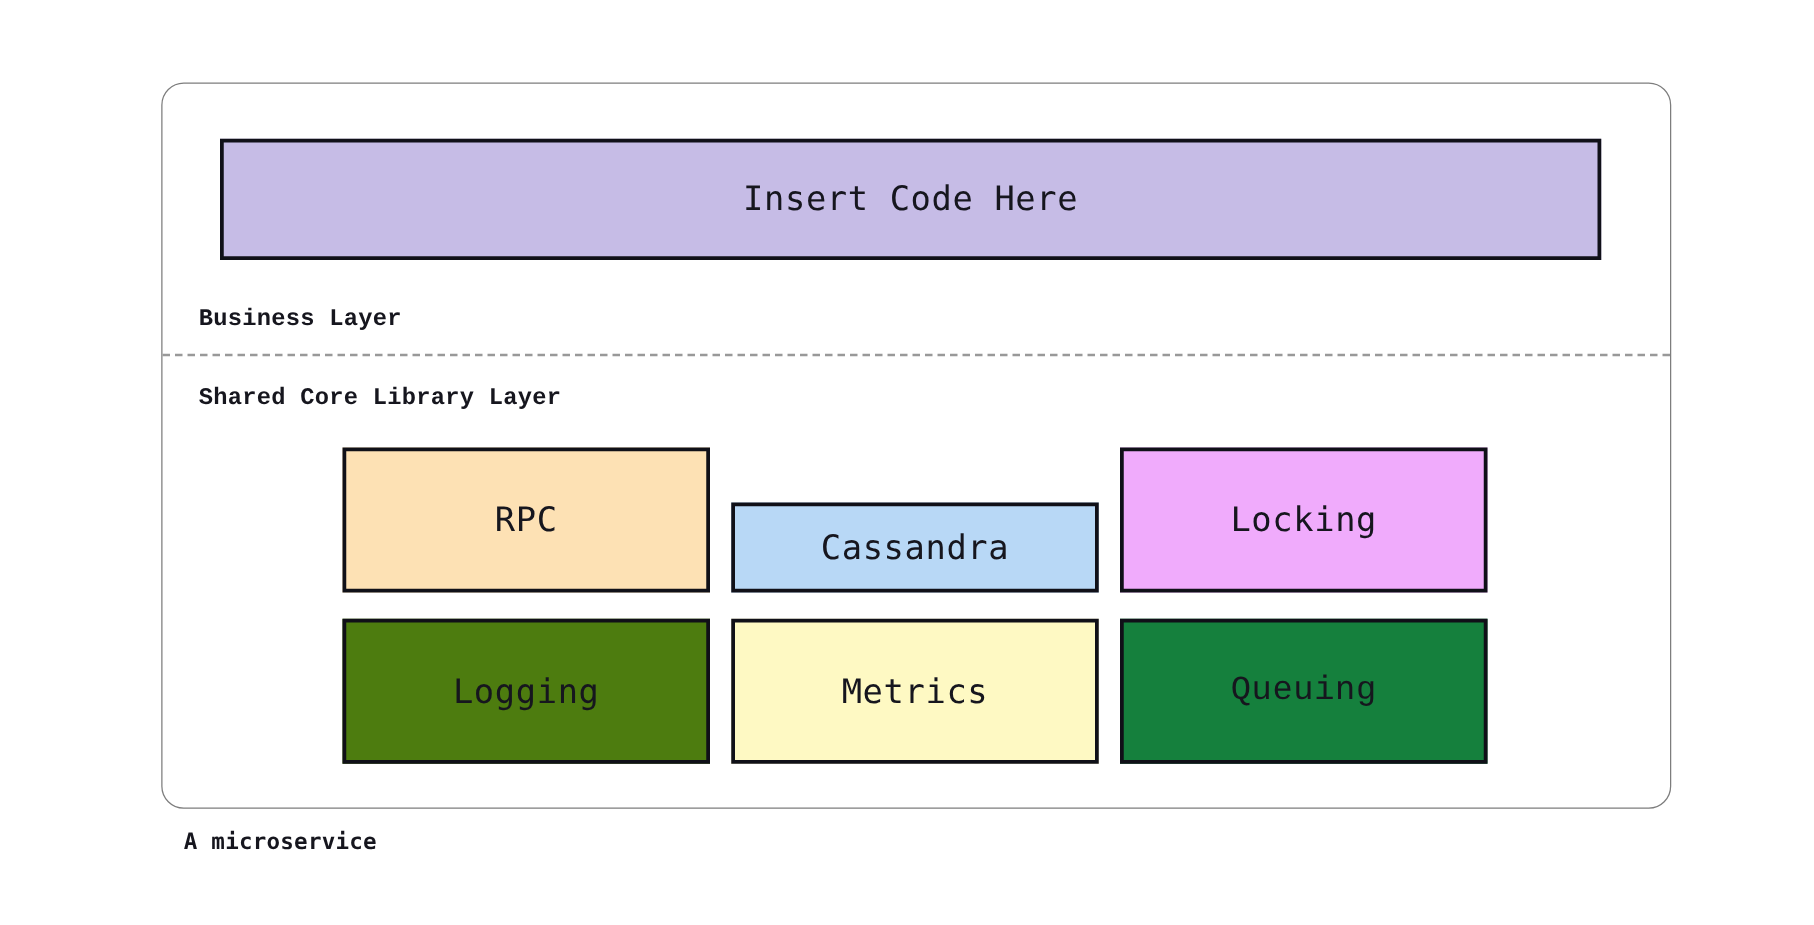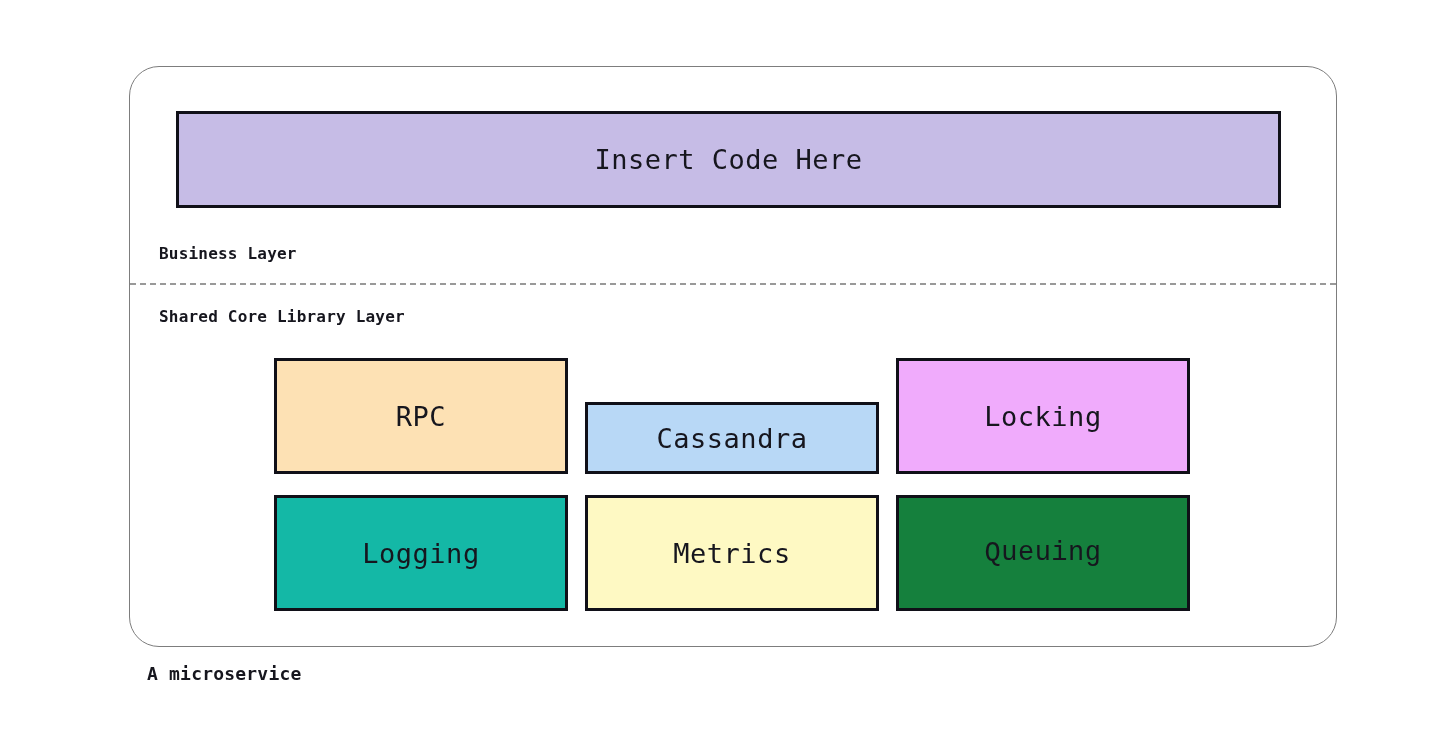--- a/index.html
+++ b/index.html
@@ -10,41 +10,42 @@
     color: #16161e;
     overflow: hidden;
   }
   .canvas { position: relative; width: 1451px; height: 740px; }
 
   .container {
     position: absolute;
     left: 129px; top: 66px;
     width: 1208px; height: 581px;
     border: 1.5px solid #7d7d7d;
-    border-radius: 30px;
+    border-radius: 18px;
     background: #ffffff;
   }
 
   .code-box {
     position: absolute;
     left: 46px; top: 44px;
     width: 1105px; height: 97px;
     border: 3px solid #101018;
     display: flex; align-items: center; justify-content: center;
     font-size: 27px;
     letter-spacing: 0.5px;
   }
 
   .layer-label {
     position: absolute;
     left: 29px;
     font-weight: bold;
-    font-size: 16px;
+    font-size: 19px;
     letter-spacing: 0.2px;
     white-space: nowrap;
+    font-family: Liberation Mono, monospace;
   }
   .layer-label.business { top: 177px; }
   .layer-label.shared   { top: 240px; }
 
   .divider {
     position: absolute;
     left: 0; top: 216px;
     width: 100%;
     border-top: 2px dashed #999999;
   }
@@ -98,21 +99,21 @@
       </div>
 
       <div class="lib-box" style="background-color: rgb(184, 216, 246); margin-top: 44px;">
         <span>Cassandra</span>
       </div>
 
       <div class="lib-box" style="background-color: #f0abfc;">
         <span>Locking</span>
       </div>
 
-      <div class="lib-box" style="background-color: #14b8a6;">
+      <div class="lib-box" style="background-color: #4d7c0f;">
         <span>Logging</span>
       </div>
 
       <div class="lib-box" style="background-color: #fef9c3;">
         <span>Metrics</span>
       </div>
 
       <div class="lib-box" style="background-color: #15803d; font-family: Liberation Mono, monospace;">
         <span>Queuing</span>
       </div>

